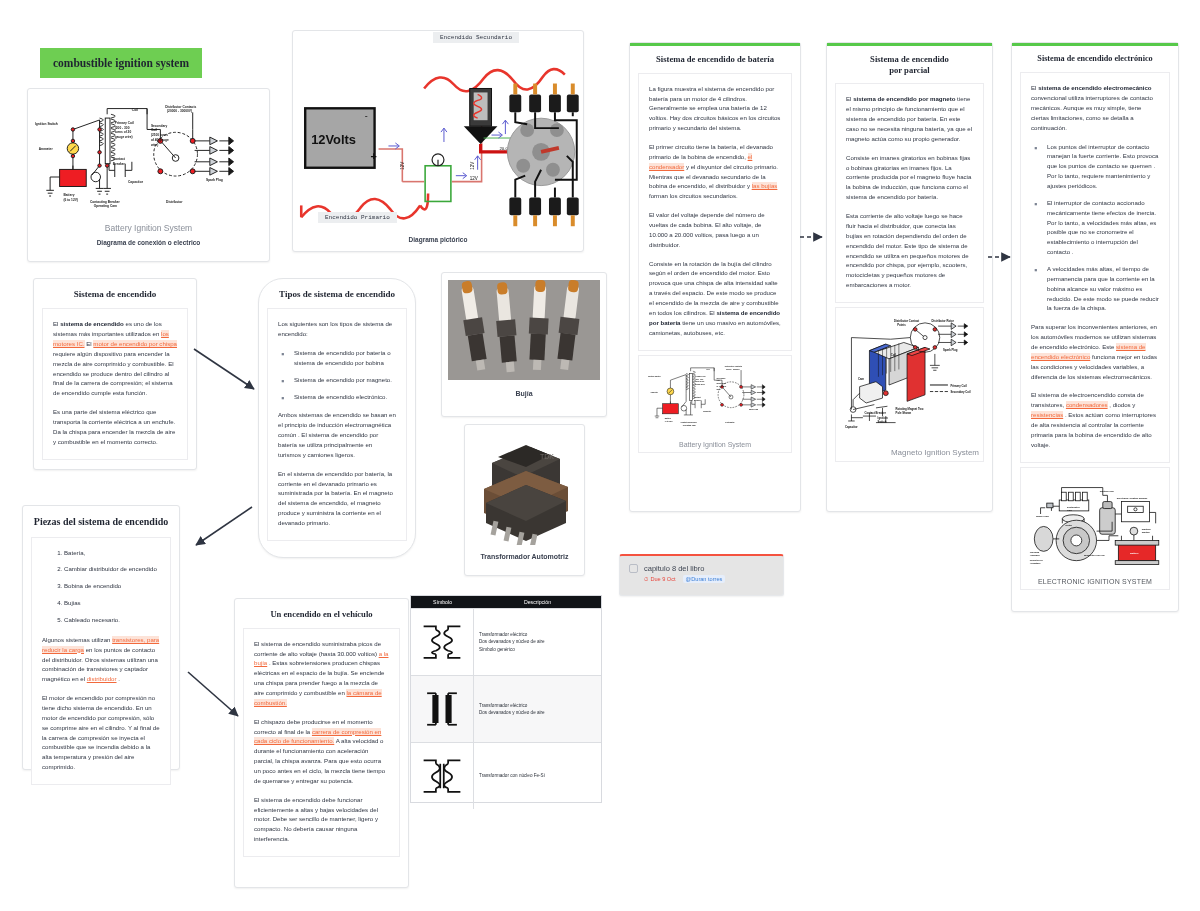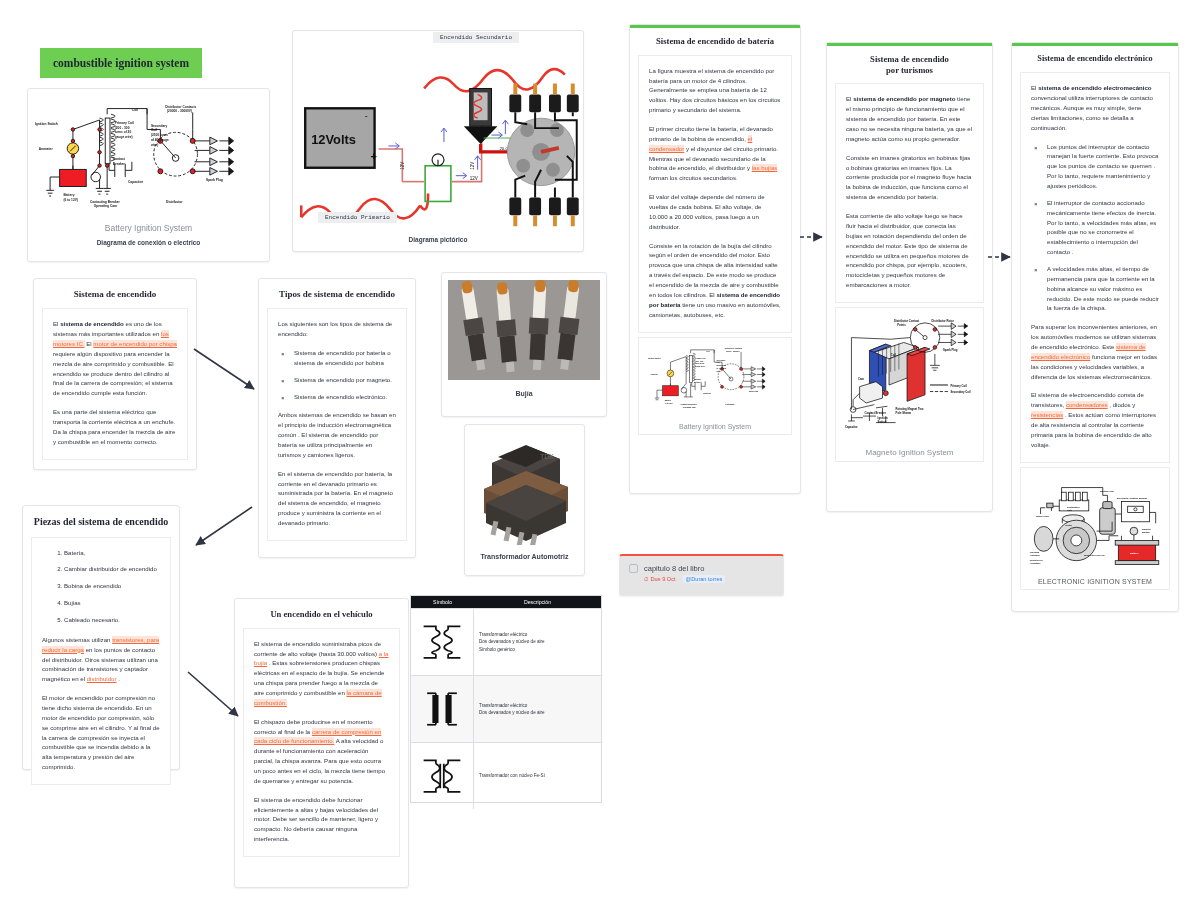--- a/index.html
+++ b/index.html
@@ -288,21 +288,21 @@
   </div>
 
   <div class="card" style="left:33px; top:278px; width:164px; height:192px;">
     <div class="card-title" style="font-size:9px; padding:10px 6px 8px 6px;">Sistema de encendido</div>
     <div class="card-body" style="font-size:6.1px; line-height:1.62;">
       <p><span>El </span><b>sistema de encendido</b><span> es uno de los sistemas más importantes utilizados en </span><span class="lnk-hl">los motores IC.</span><span> El </span><span class="lnk-hl">motor de encendido por chispa</span><span> requiere algún dispositivo para encender la mezcla de aire comprimido y combustible. El encendido se produce dentro del cilindro al final de la carrera de compresión; el sistema de encendido cumple esta función.</span></p>
       <p>Es una parte del sistema eléctrico que transporta la corriente eléctrica a un enchufe. Da la chispa para encender la mezcla de aire y combustible en el momento correcto.</p>
     </div>
   </div>
 
-  <div class="card" style="left:258px; top:278px; width:158px; height:280px;">
+  <div class="card" style="left:258px; top:278px; width:158px; height:280px;border-radius:25px;">
     <div class="card-title" style="font-size:9px; padding:10px 6px 8px 6px;">Tipos de sistema de encendido</div>
     <div class="card-body" style="font-size:6.1px; line-height:1.62;">
       <p>Los siguientes son los tipos de sistema de encendido:</p>
       <ul>
         <li>Sistema de encendido por batería o sistema de encendido por bobina</li>
         <li>Sistema de encendido por magneto.</li>
         <li>Sistema de encendido electrónico.</li>
       </ul>
       <p>Ambos sistemas de encendido se basan en el principio de inducción electromagnética común . El sistema de encendido por batería se utiliza principalmente en turismos y camiones ligeros.</p>
       <p>En el sistema de encendido por batería, la corriente en el devanado primario es suministrada por la batería. En el magneto del sistema de encendido, el magneto produce y suministra la corriente en el devanado primario.</p>
@@ -454,21 +454,21 @@
               <path d="M27 10 L27 38"></path>
           </g>
         </svg>
       </div>
       <div class="desc">
           <span style="white-space:pre-line">Transformador con núcleo Fe-Si</span>
         </div>
     </div>
   </div>
 
-  <div class="card" style="left:629px; top:24px; width:172px; height:470px;">
+  <div class="card" style="left:629px; top:42px; width:172px; height:470px;">
     <div class="accent-top"></div>
     <div class="card-title" style="font-size:8.6px; padding:11px 6px 8px 6px;">Sistema de encendido de batería</div>
     <div class="card-body" style="font-size:6.1px; line-height:1.62; margin-bottom:4px;">
       <p>La figura muestra el sistema de encendido por batería para un motor de 4 cilindros. Generalmente se emplea una batería de 12 voltios. Hay dos circuitos básicos en los circuitos primario y secundario del sistema.</p>
       <p><span>El primer circuito tiene la batería, el devanado primario de la bobina de encendido, </span><span class="lnk-hl">el condensador</span><span> y el disyuntor del circuito primario. Mientras que el devanado secundario de la bobina de encendido, el distribuidor y </span><span class="lnk-hl">las bujías</span><span> forman los circuitos secundarios.</span></p>
       <p>El valor del voltaje depende del número de vueltas de cada bobina. El alto voltaje, de 10.000 a 20.000 voltios, pasa luego a un distribuidor.</p>
       <p><span>Consiste en la rotación de la bujía del cilindro según el orden de encendido del motor. Esto provoca que una chispa de alta intensidad salte a través del espacio. De este modo se produce el encendido de la mezcla de aire y combustible en todos los cilindros. El </span><b>sistema de encendido por batería</b><span> tiene un uso masivo en automóviles, camionetas, autobuses, etc.</span></p>
     </div>
     <div style="margin:0 8px 8px 8px; border:1px solid #ececef; padding:4px;">
       <svg viewBox="0 0 243 132" style="width:100%;height:74px">
@@ -538,21 +538,21 @@
         </g>
       </svg>
       <div style="text-align:center;font-size:7px;color:#8a8f99;padding-top:3px">Battery Ignition System</div>
     </div>
   </div>
 
   <div class="card" style="left:826px; top:42px; width:167px; height:470px;">
     <div class="accent-top"></div>
     <div class="card-title" style="font-size:8.6px; padding:11px 6px 8px 6px;">
       <div>Sistema de encendido</div>
-      <div>por turismos</div>
+      <div>por parcial</div>
     </div>
     <div class="card-body" style="font-size:6.1px; line-height:1.62; margin-bottom:4px;">
       <p><span>El </span><b>sistema de encendido por magneto</b><span> tiene el mismo principio de funcionamiento que el sistema de encendido por batería. En este caso no se necesita ninguna batería, ya que el magneto actúa como su propio generador.</span></p>
       <p>Consiste en imanes giratorios en bobinas fijas o bobinas giratorias en imanes fijos. La corriente producida por el magneto fluye hacia la bobina de inducción, que funciona como el sistema de encendido por batería.</p>
       <p>Esta corriente de alto voltaje luego se hace fluir hacia el distribuidor, que conecta las bujías en rotación dependiendo del orden de encendido del motor. Este tipo de sistema de encendido se utiliza en pequeños motores de encendido por chispa, por ejemplo, scooters, motocicletas y pequeños motores de embarcaciones a motor.</p>
     </div>
     <div style="margin:0 8px 8px 8px; border:1px solid #ececef; padding:4px;">
       <svg viewBox="0 0 170 150" style="width:100%;height:128px">
         <g stroke="#111" stroke-width="0.9" fill="none">
           <path d="M14 28 L14 116"></path>
@@ -612,21 +612,21 @@
           <text x="6" y="138">Capacitor</text>
           <text x="46" y="128">Ignition</text>
             <text x="46" y="132">Switch</text>
           <text x="68" y="116">Rotating Magnet Two</text>
             <text x="68" y="121">Pole Shown</text>
           <text x="126" y="44">Spark Plug</text>
           <text x="135" y="88">Primary Coil</text>
           <text x="135" y="96">Secondary Coil</text>
         </g>
       </svg>
-      <div style="text-align:center;font-size:8px;color:#8a8f99;padding-top:4px">Magneto Ignition System</div>
+      <div style="text-align:right;font-size:8px;color:#8a8f99;padding-top:4px">Magneto Ignition System</div>
     </div>
   </div>
 
   <div class="card" style="left:1011px; top:42px; width:168px; height:570px;">
     <div class="accent-top"></div>
     <div class="card-title" style="font-size:8.2px; padding:11px 5px 8px 5px;">Sistema de encendido electrónico</div>
     <div class="card-body" style="font-size:6.1px; line-height:1.62; margin-bottom:4px;">
       <p><span>El </span><b>sistema de encendido electromecánico</b><span> convencional utiliza interruptores de contacto mecánicos. Aunque es muy simple, tiene ciertas limitaciones, como se detalla a continuación.</span></p>
       <ul>
         <li>Los puntos del interruptor de contacto manejan la fuerte corriente. Esto provoca que los puntos de contacto se quemen . Por lo tanto, requiere mantenimiento y ajustes periódicos.</li>

